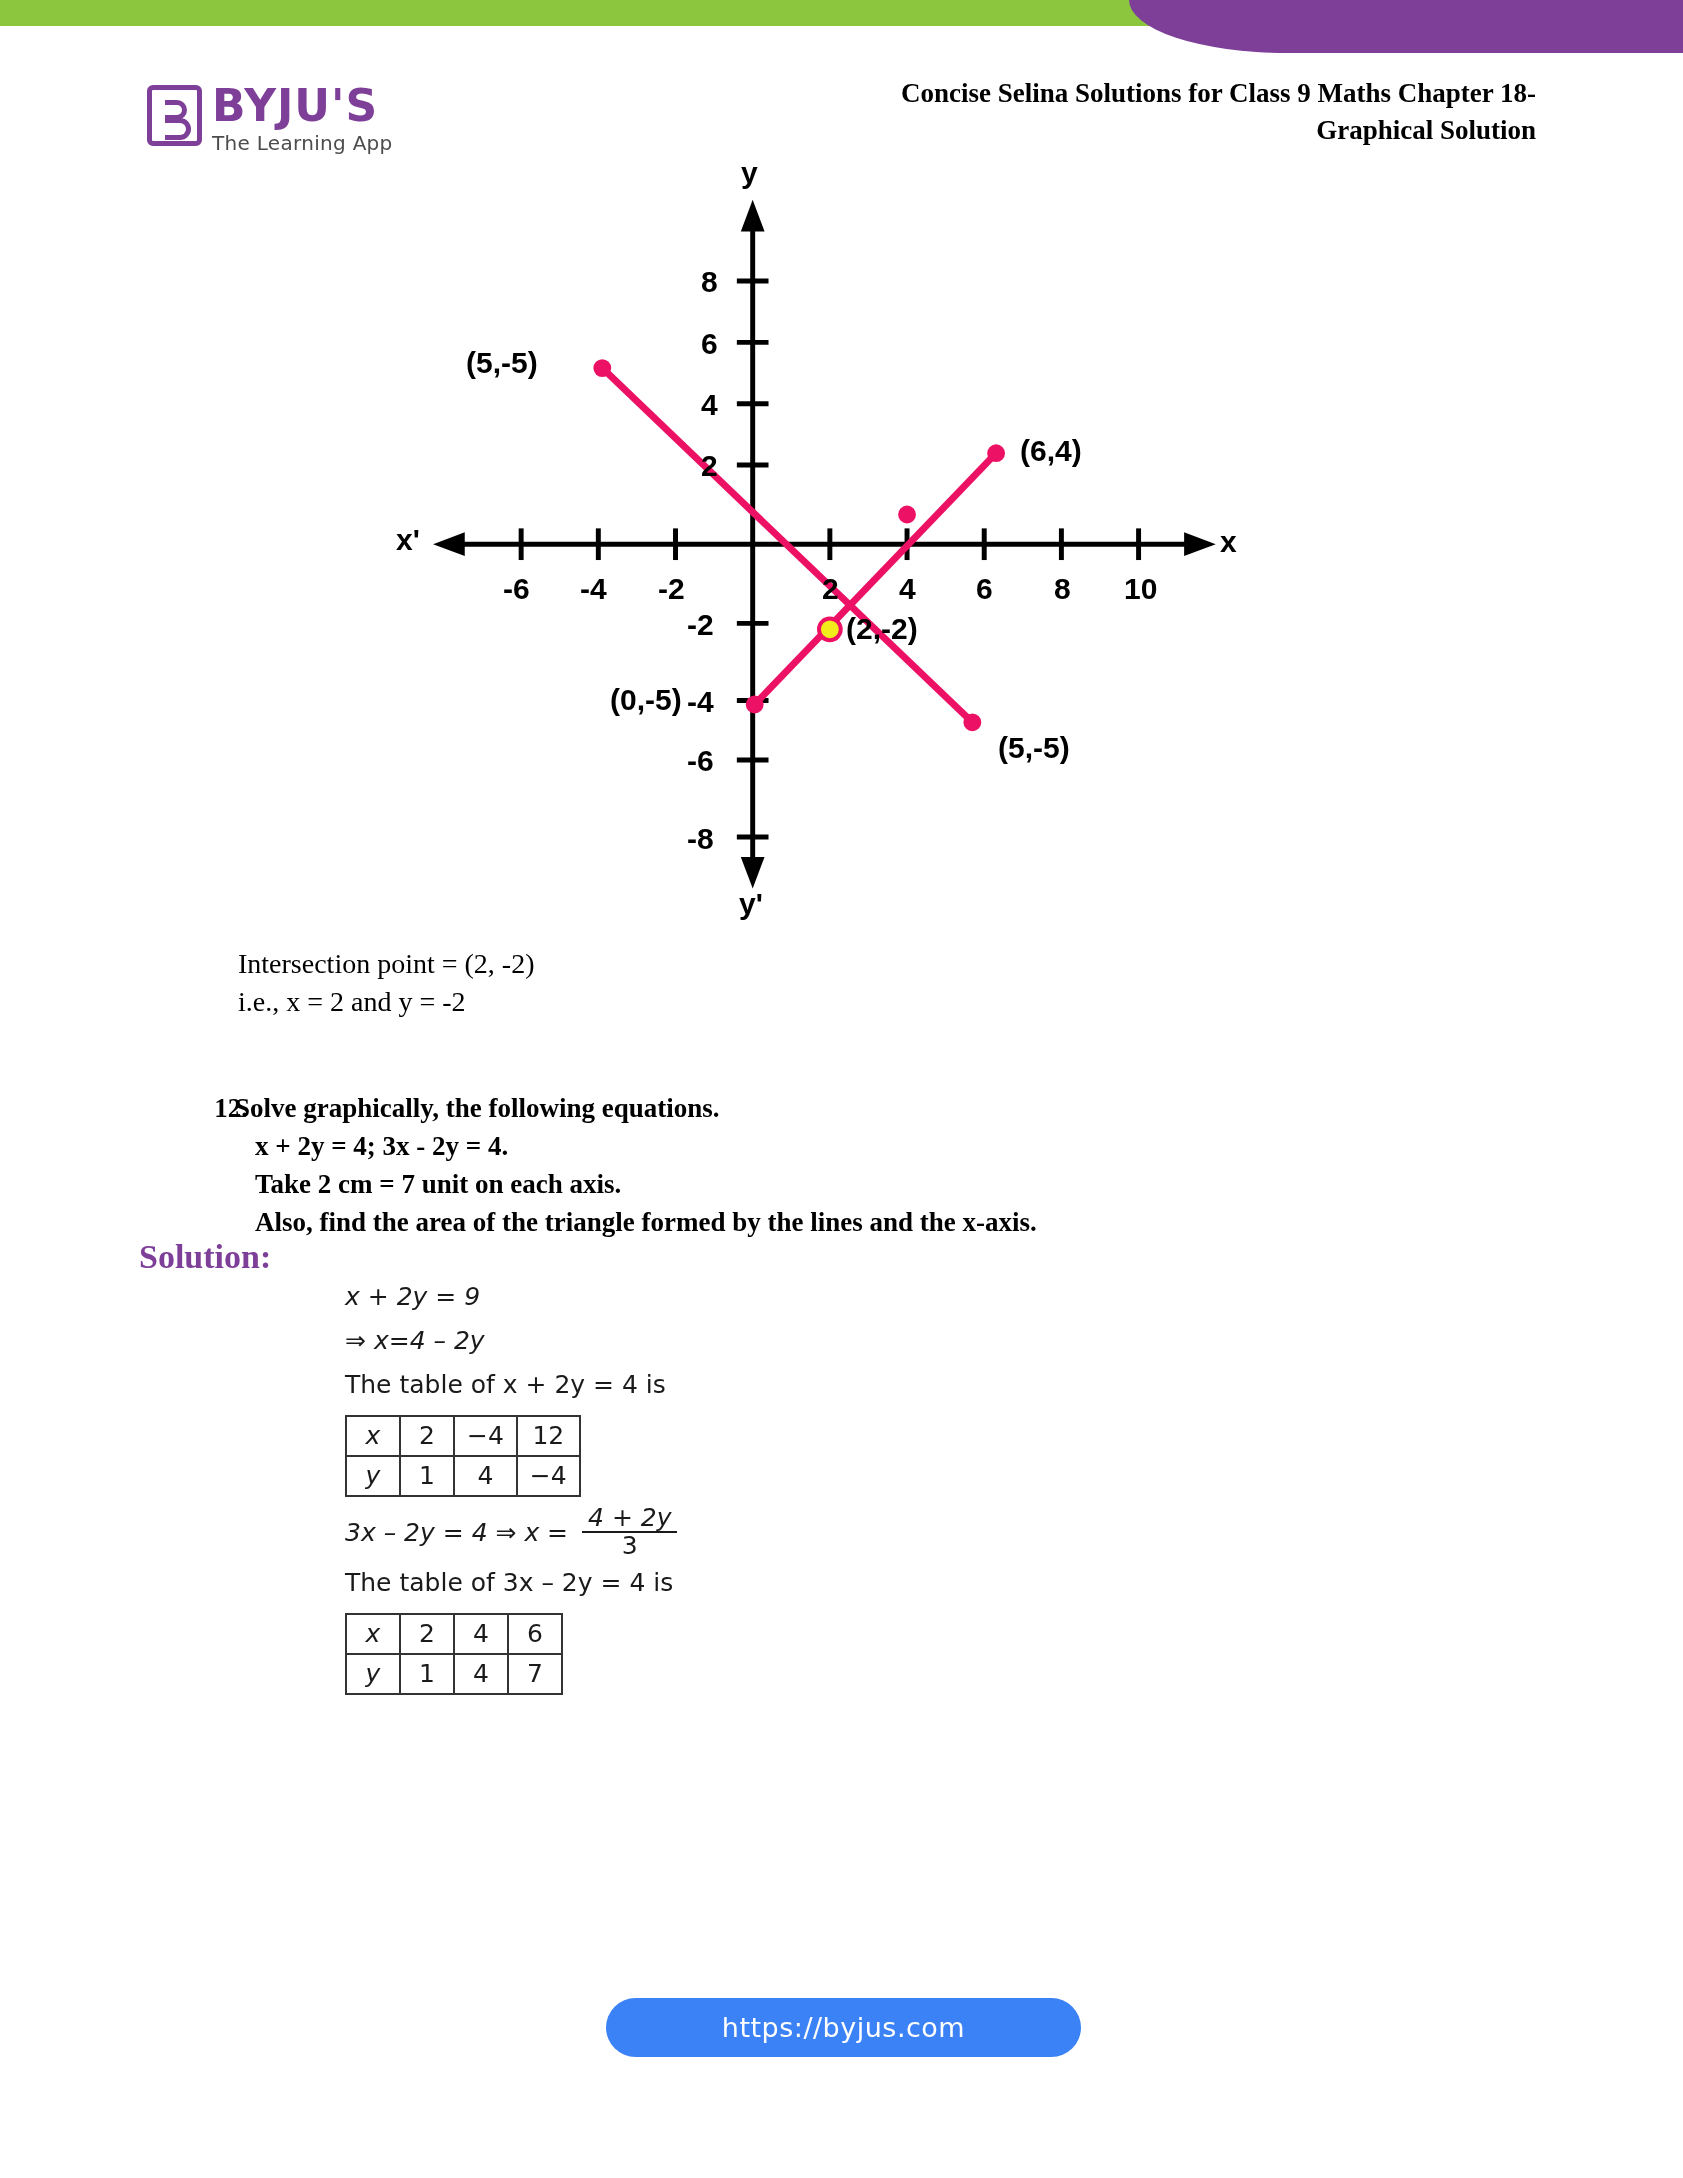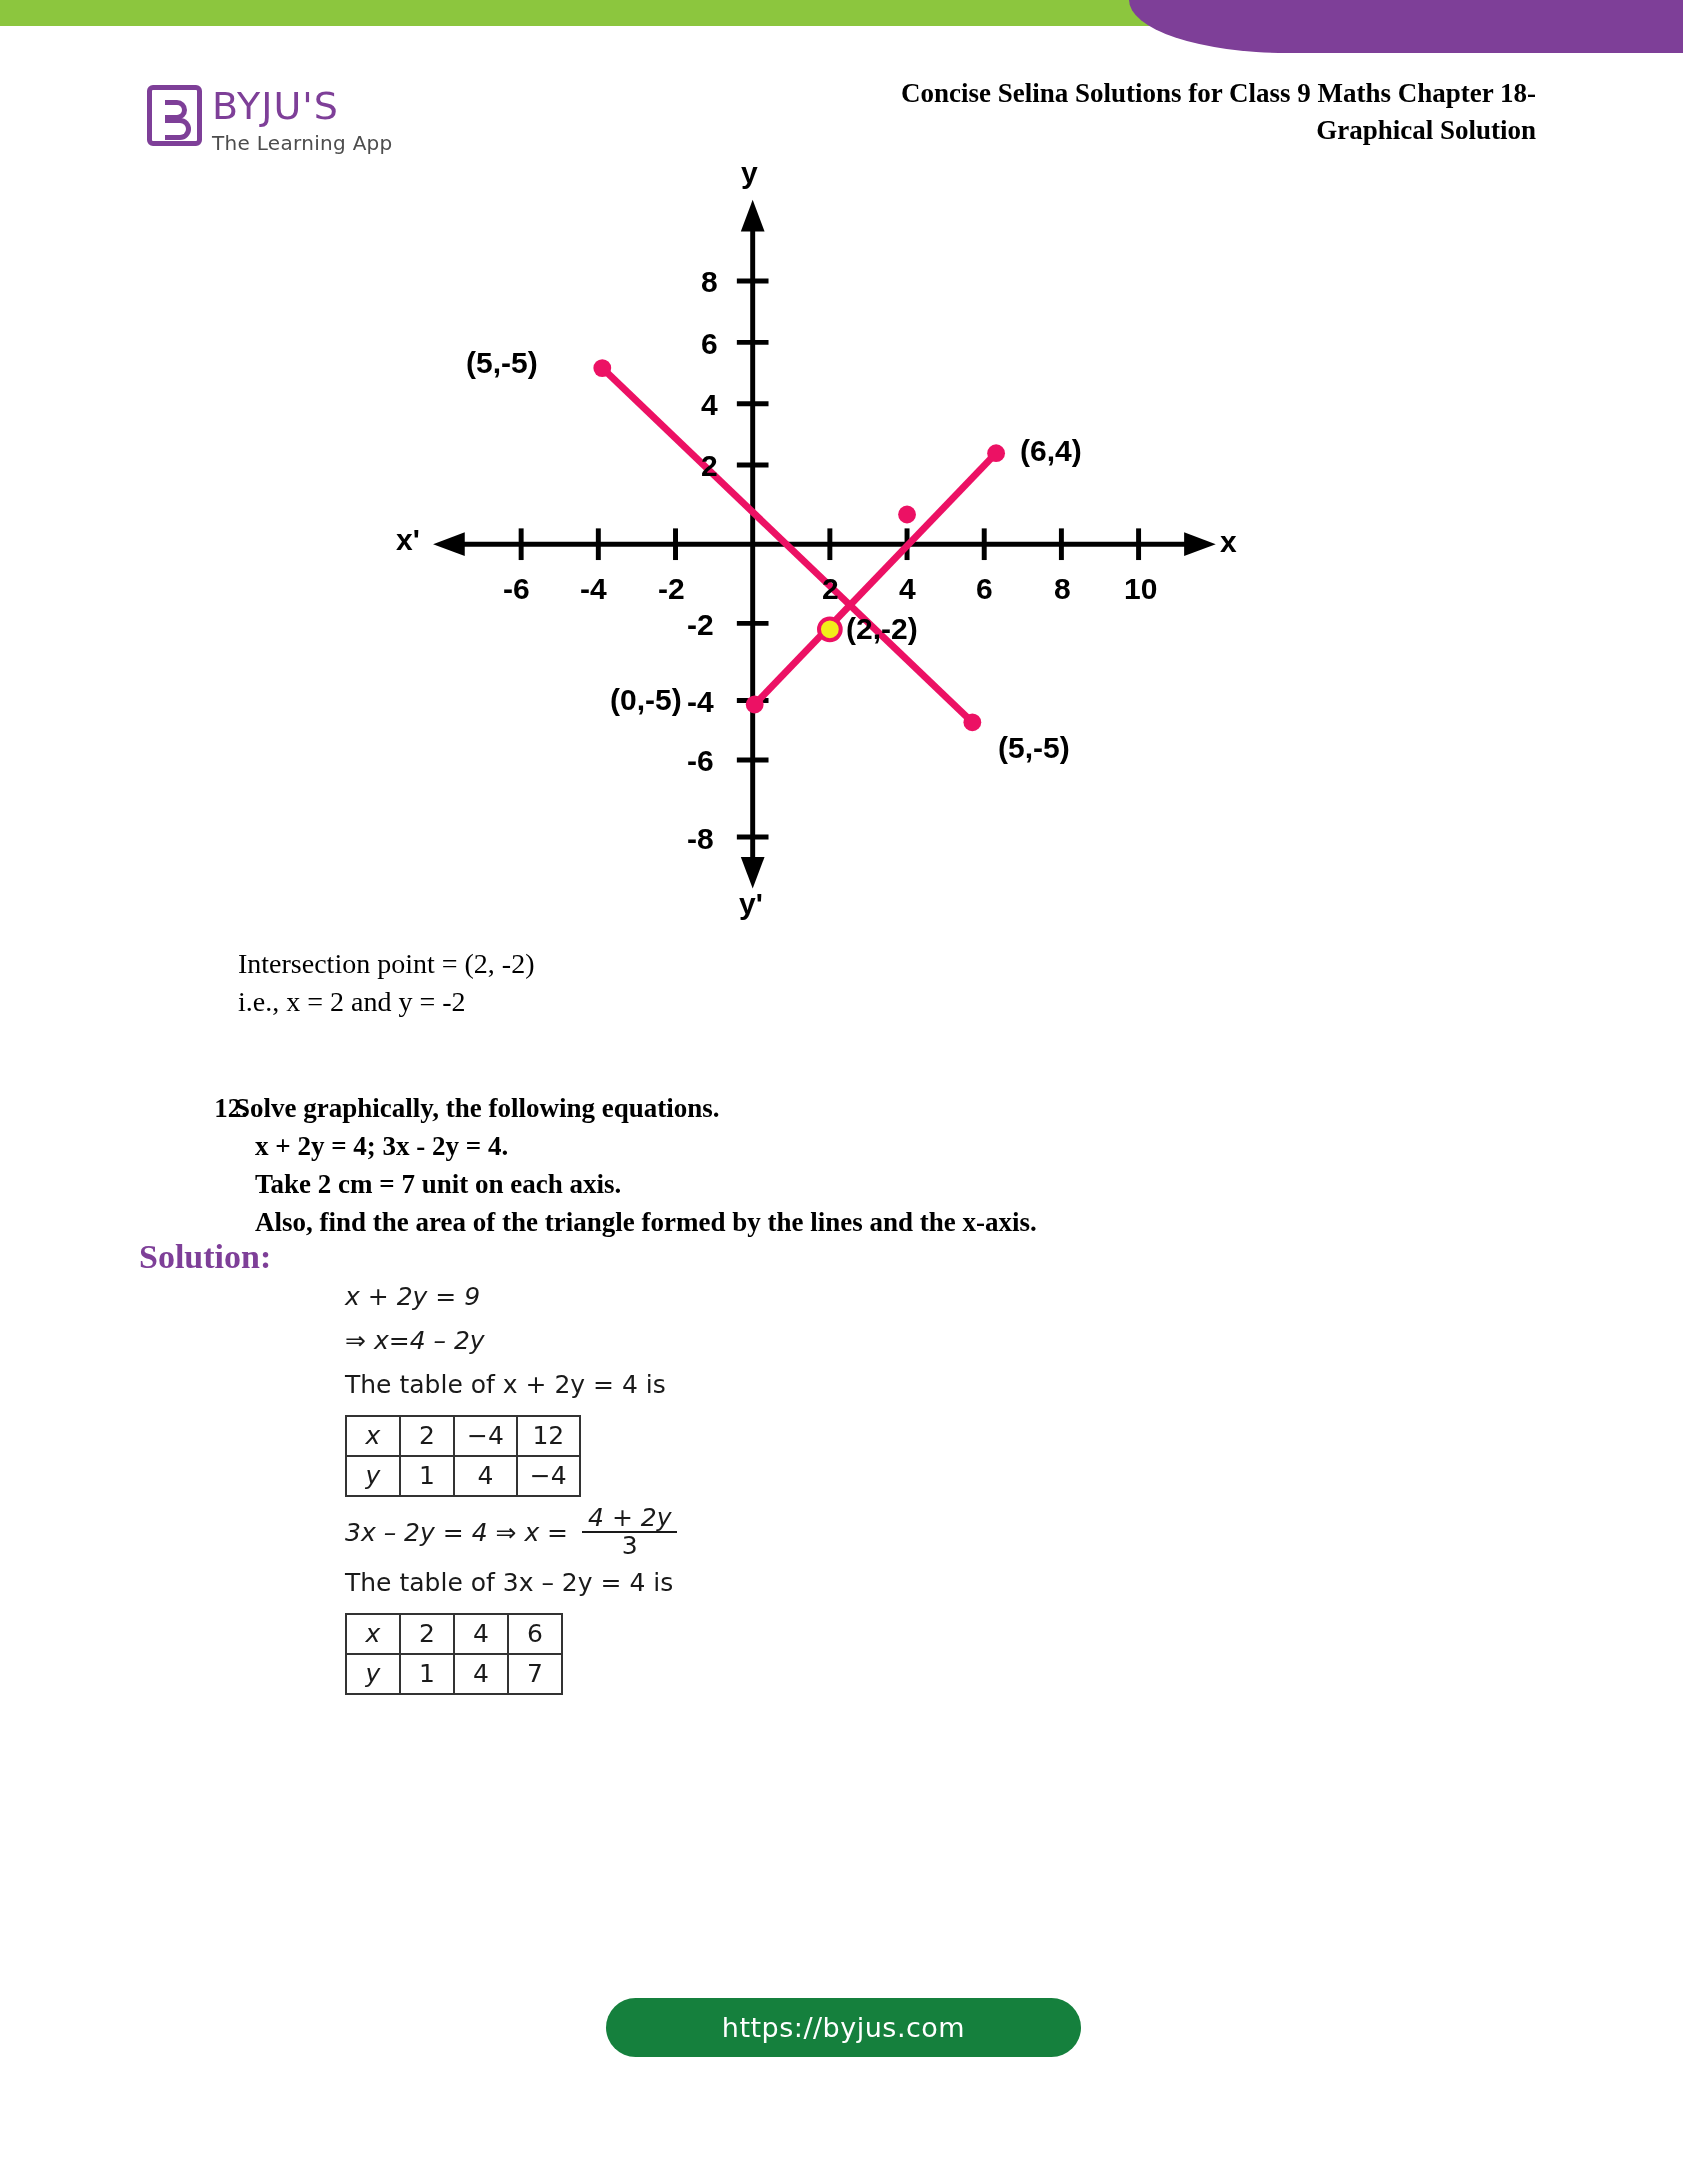--- a/index.html
+++ b/index.html
@@ -66,22 +66,22 @@
     position: absolute;
     left: 13px; top: 28px;
     width: 26px; height: 22px;
     border: 5px solid #7e3f98;
     border-left: none;
     border-radius: 0 16px 16px 0;
     box-sizing: border-box;
   }
   .logo-text-main {
     font-family: "DejaVu Sans", sans-serif;
-    font-weight: normal;
-    font-size: 38px;
+    font-weight: bold;
+    font-size: 44px;
     color: #7e3f98;
     letter-spacing: 1px;
     line-height: 42px;
   }
   .logo-text-sub {
     font-family: "DejaVu Sans", sans-serif;
     font-size: 20px;
     color: #4d4d4d;
     letter-spacing: 0.3px;
     margin-top: 4px;
@@ -184,21 +184,21 @@
     line-height: 34px;
   }
 
   
   .footer-pill {
     position: absolute;
     left: 606px;
     top: 1998px;
     width: 475px;
     height: 59px;
-    background: #15803d;
+    background: #3b82f6;
     border-radius: 30px;
     display: flex;
     align-items: center;
     justify-content: center;
   }
   .footer-pill span {
     font-family: "DejaVu Sans", sans-serif;
     font-size: 27px;
     color: #ffffff;
     letter-spacing: 0.5px;

